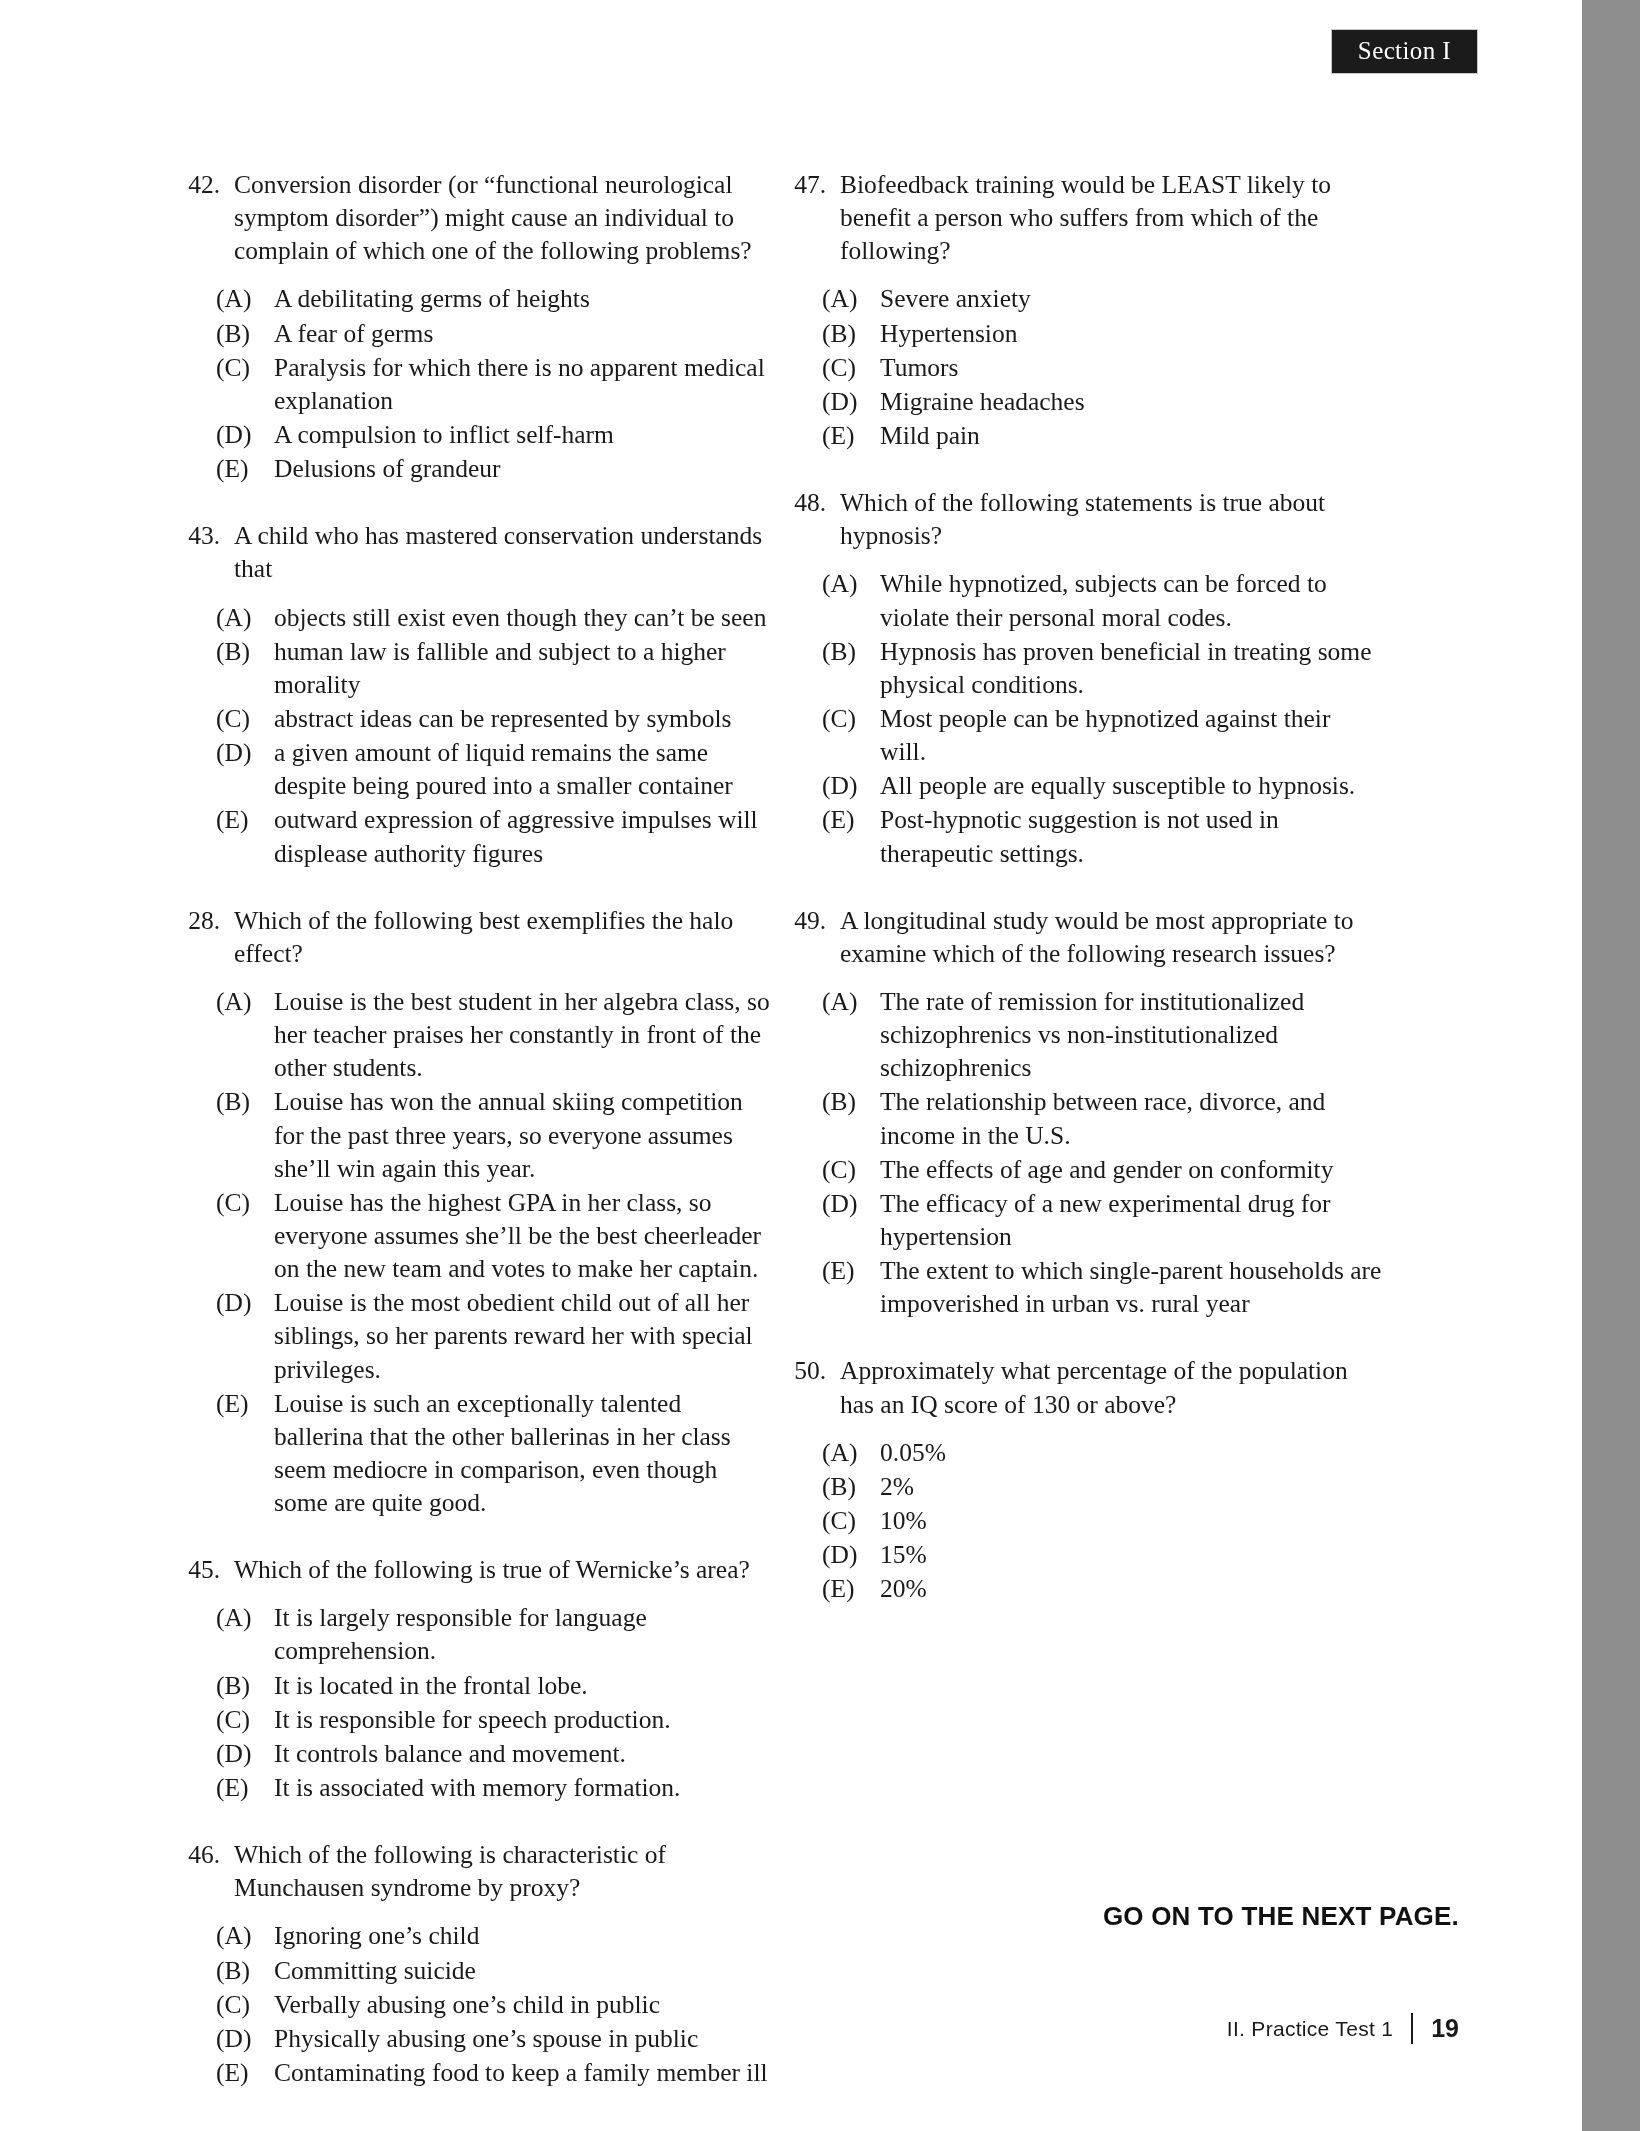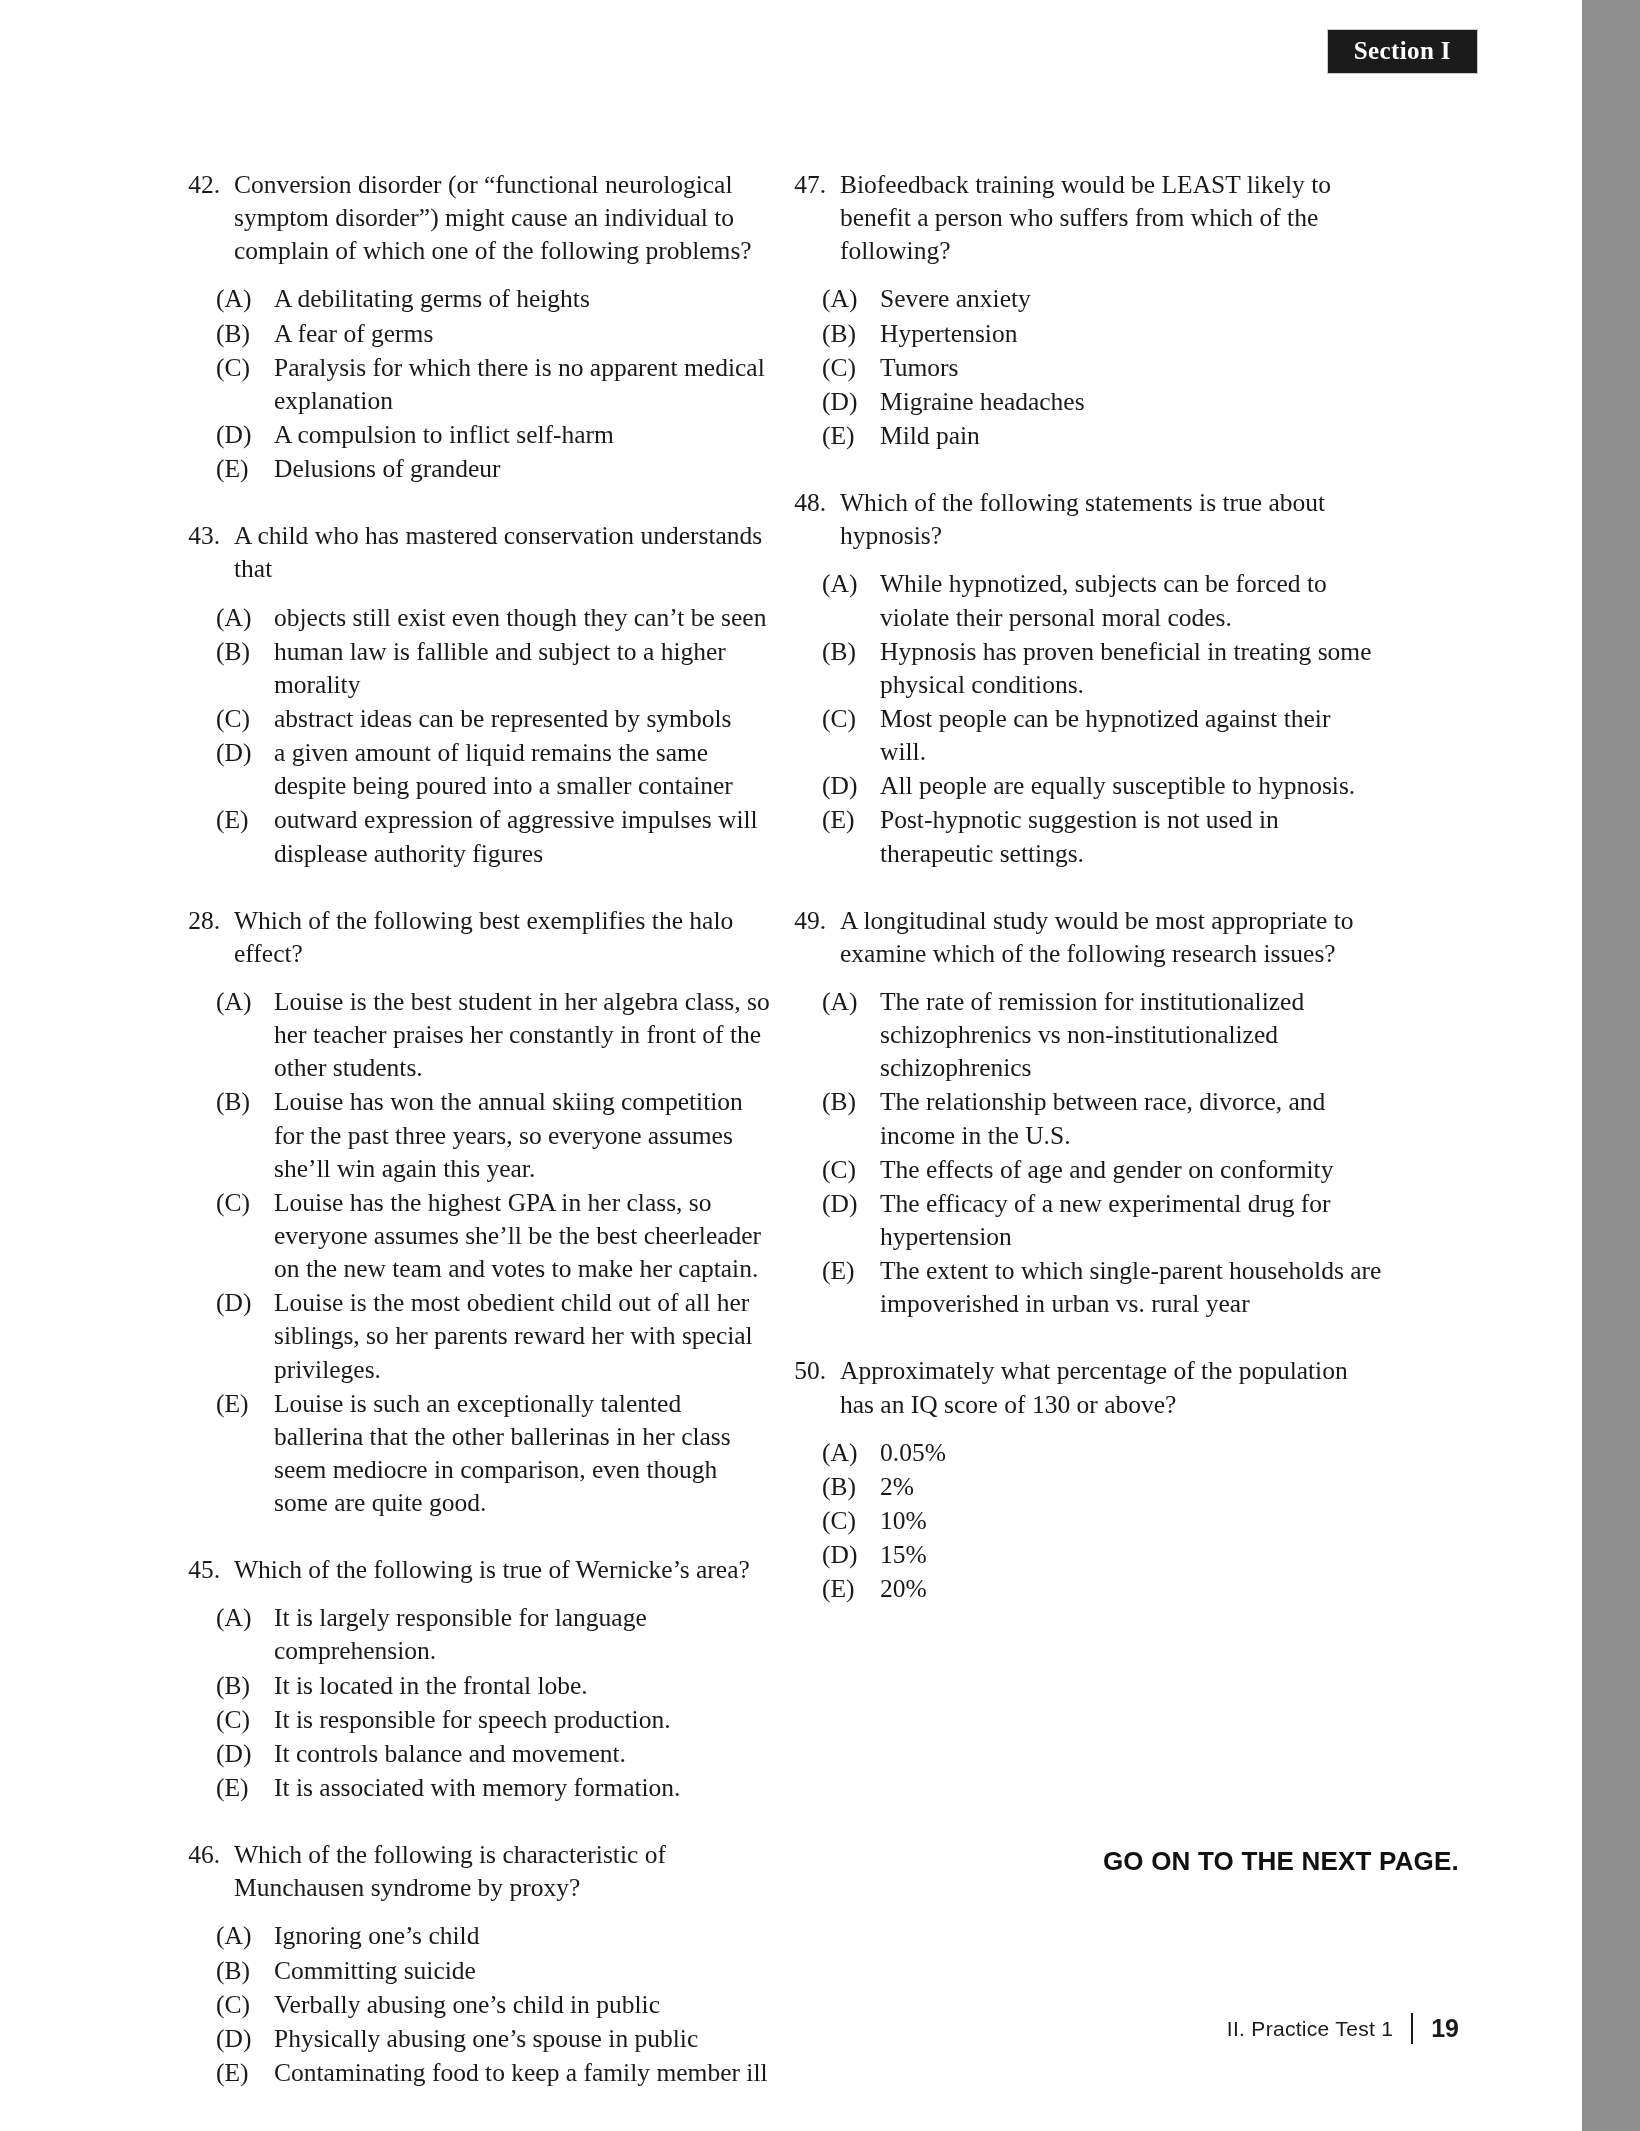--- a/index.html
+++ b/index.html
@@ -37,21 +37,21 @@
   }
 
   
   .section-tab {
     position: absolute;
     top: 30px;
     right: 105px;
     background: #1b1b1b;
     color: #ffffff;
     font-family: "Liberation Serif", "DejaVu Serif", serif;
-    font-weight: bold;
+    font-weight: normal;
     font-size: 25px;
     letter-spacing: 0.4px;
     padding: 8px 26px 10px 26px;
     line-height: 1;
     box-shadow: 0 0 0 1px #c9c9c9;
   }
 
   
   .columns {
     position: absolute;
@@ -106,21 +106,21 @@
     padding-left: 2px;
   }
   
   .opt-text {
     display: block;
   }
 
   
   .goon {
     position: absolute;
-    top: 1846px;
+    top: 1901px;
     right: 123px;
     font-family: "Liberation Sans", "DejaVu Sans", sans-serif;
     font-weight: bold;
     font-size: 26px;
     letter-spacing: 0.2px;
     color: #111111;
   }
   .page-footer {
     position: absolute;
     top: 2013px;

